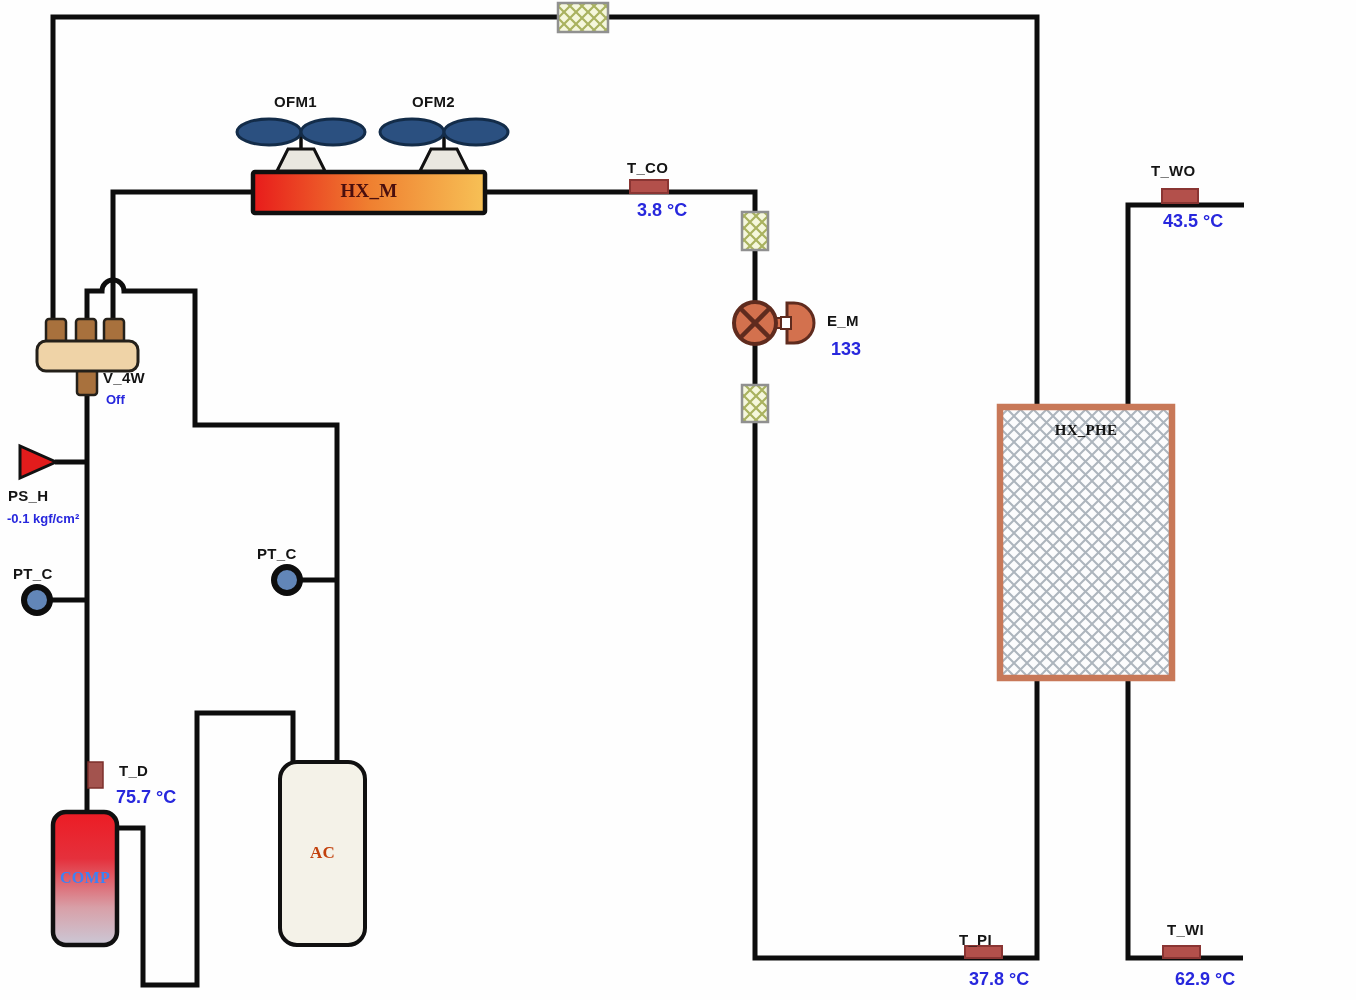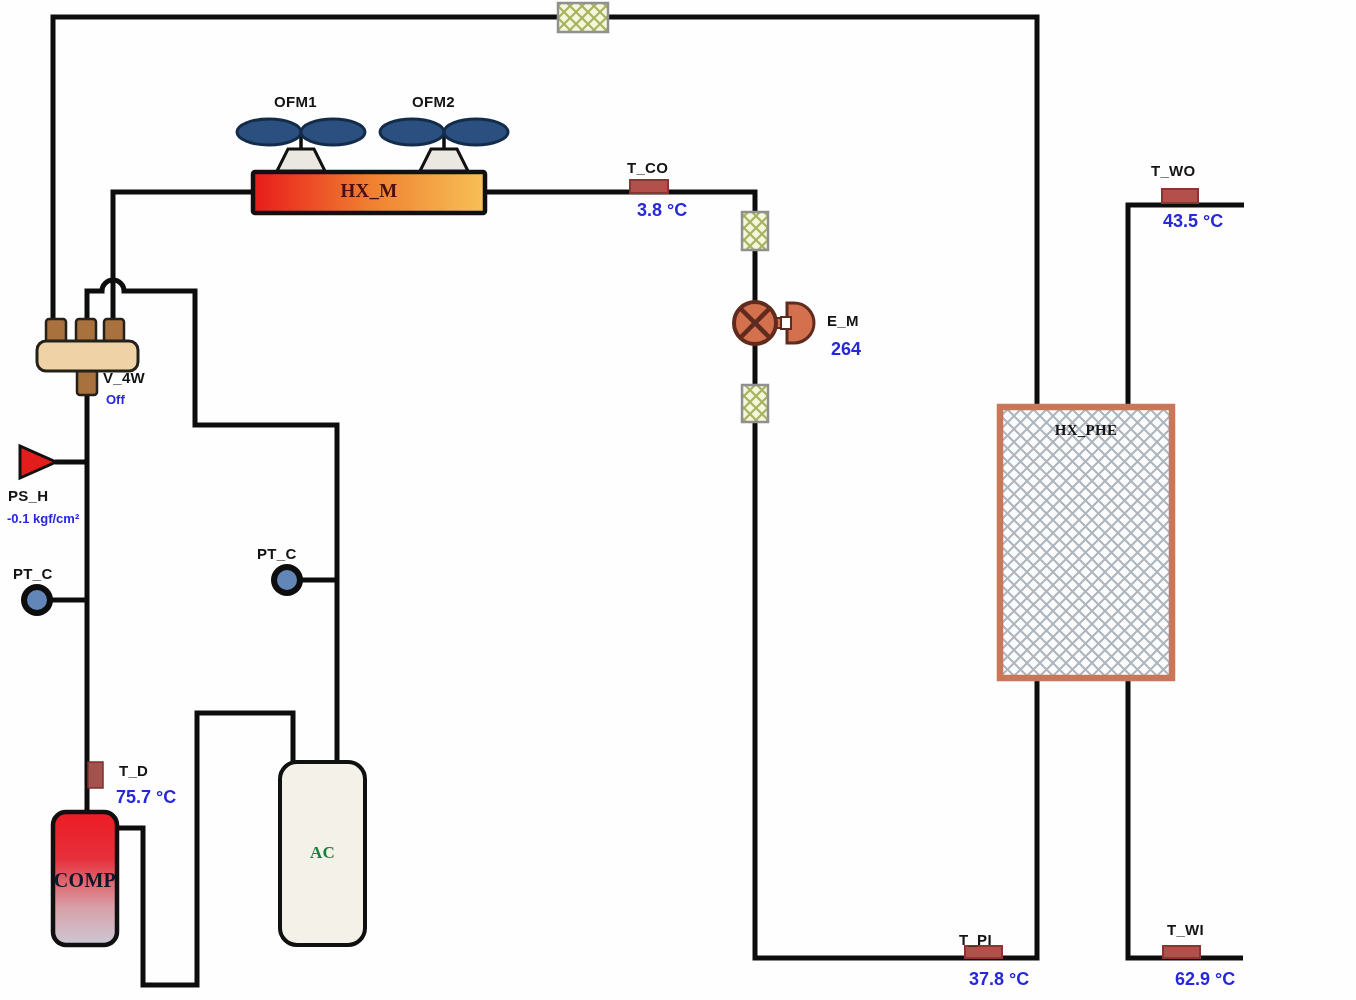--- a/index.html
+++ b/index.html
@@ -4,22 +4,22 @@
 <style>
   html,body{margin:0;padding:0;background:#ffffff;}
   #stage{position:relative;width:1356px;height:1000px;background:#fefefe;overflow:hidden;
          font-family:"Liberation Sans", sans-serif;}
   #stage svg{position:absolute;left:0;top:0;}
   .lbl{position:absolute;font-weight:700;font-size:15px;color:#141414;letter-spacing:.3px;white-space:nowrap;}
   .val{position:absolute;font-weight:700;font-size:18px;color:#2727dd;white-space:nowrap;}
   .big{font-size:13px;}
   .ctr{text-align:center;font-family:Liberation Serif, serif;}
   .hxm-t{font-size:19px;color:#4a0f0e;}
-  .comp-t{font-size:20px;color:#0f172a;}
-  .ac-t{font-size:17px;color:#15803d;}
+  .comp-t{font-size:16px;color:#3b82f6;}
+  .ac-t{font-size:17px;color:#c2410c;}
 </style>
 </head>
 <body>
 
 <div id="stage">
   <svg width="1356" height="1000" viewBox="0 0 1356 1000">
     <defs>
       <pattern id="hatchGlass" width="12" height="12" patternUnits="userSpaceOnUse">
         <rect width="12" height="12" fill="#f5f7dc"></rect>
         <path d="M0 0 L12 12 M12 0 L0 12" stroke="#a9b25f" stroke-width="2.2"></path>
@@ -115,21 +115,21 @@
   </svg>
 
   <div class="lbl" style="left:274px;top:93px">OFM1</div>
   <div class="lbl" style="left:412px;top:93px">OFM2</div>
   <div class="lbl hxm-t ctr" style="left:253px;top:180px;width:232px">HX_M</div>
 
   <div class="lbl" style="left:627px;top:159px">T_CO</div>
   <div class="val" style="left:637px;top:200px">3.8 °C</div>
 
   <div class="lbl" style="left:827px;top:312px">E_M</div>
-  <div class="val" style="left:831px;top:339px">264</div>
+  <div class="val" style="left:831px;top:339px">133</div>
 
   <div class="lbl" style="left:103px;top:369px">V_4W</div>
   <div class="val big" style="left:106px;top:392px">Off</div>
 
   <div class="lbl" style="left:8px;top:487px">PS_H</div>
   <div class="val big" style="left:7px;top:511px">-0.1 kgf/cm²</div>
 
   <div class="lbl" style="left:13px;top:565px">PT_C</div>
   <div class="lbl" style="left:257px;top:545px">PT_C</div>
 

